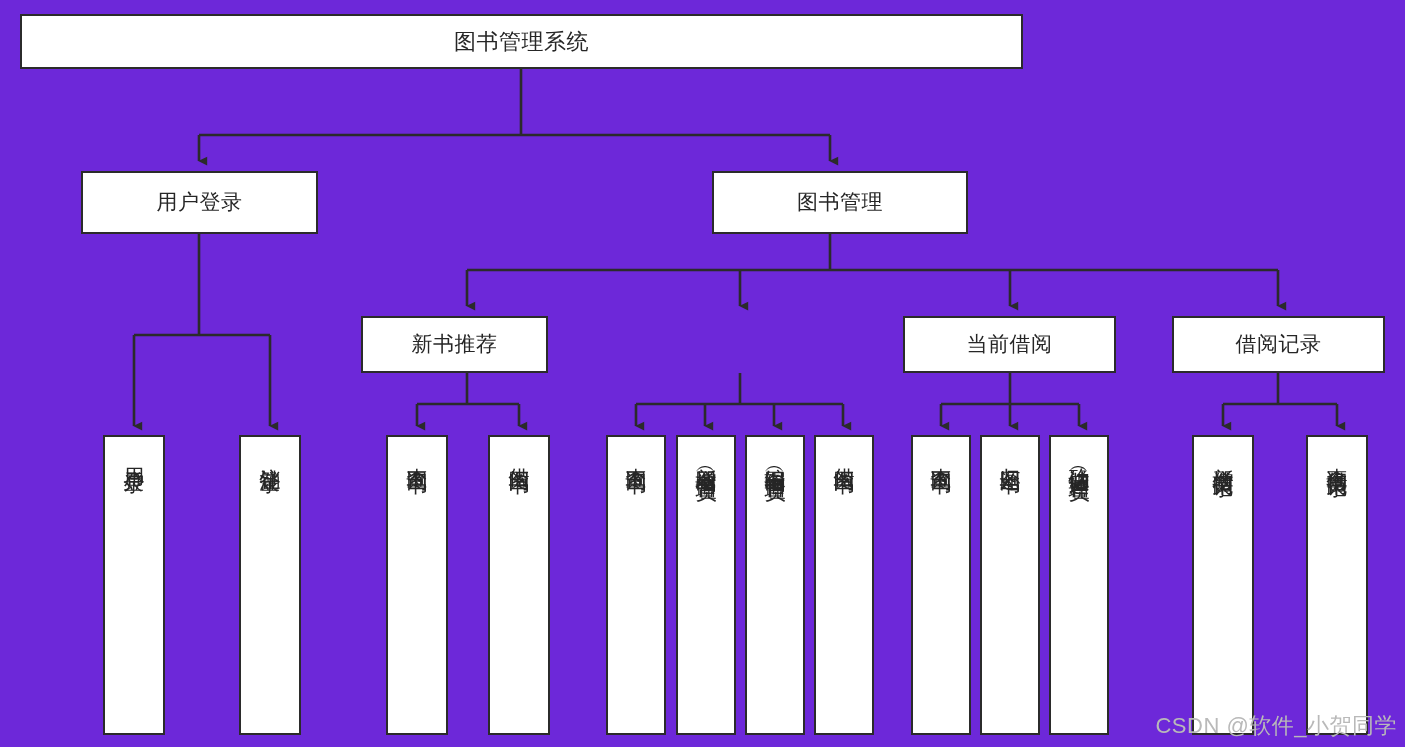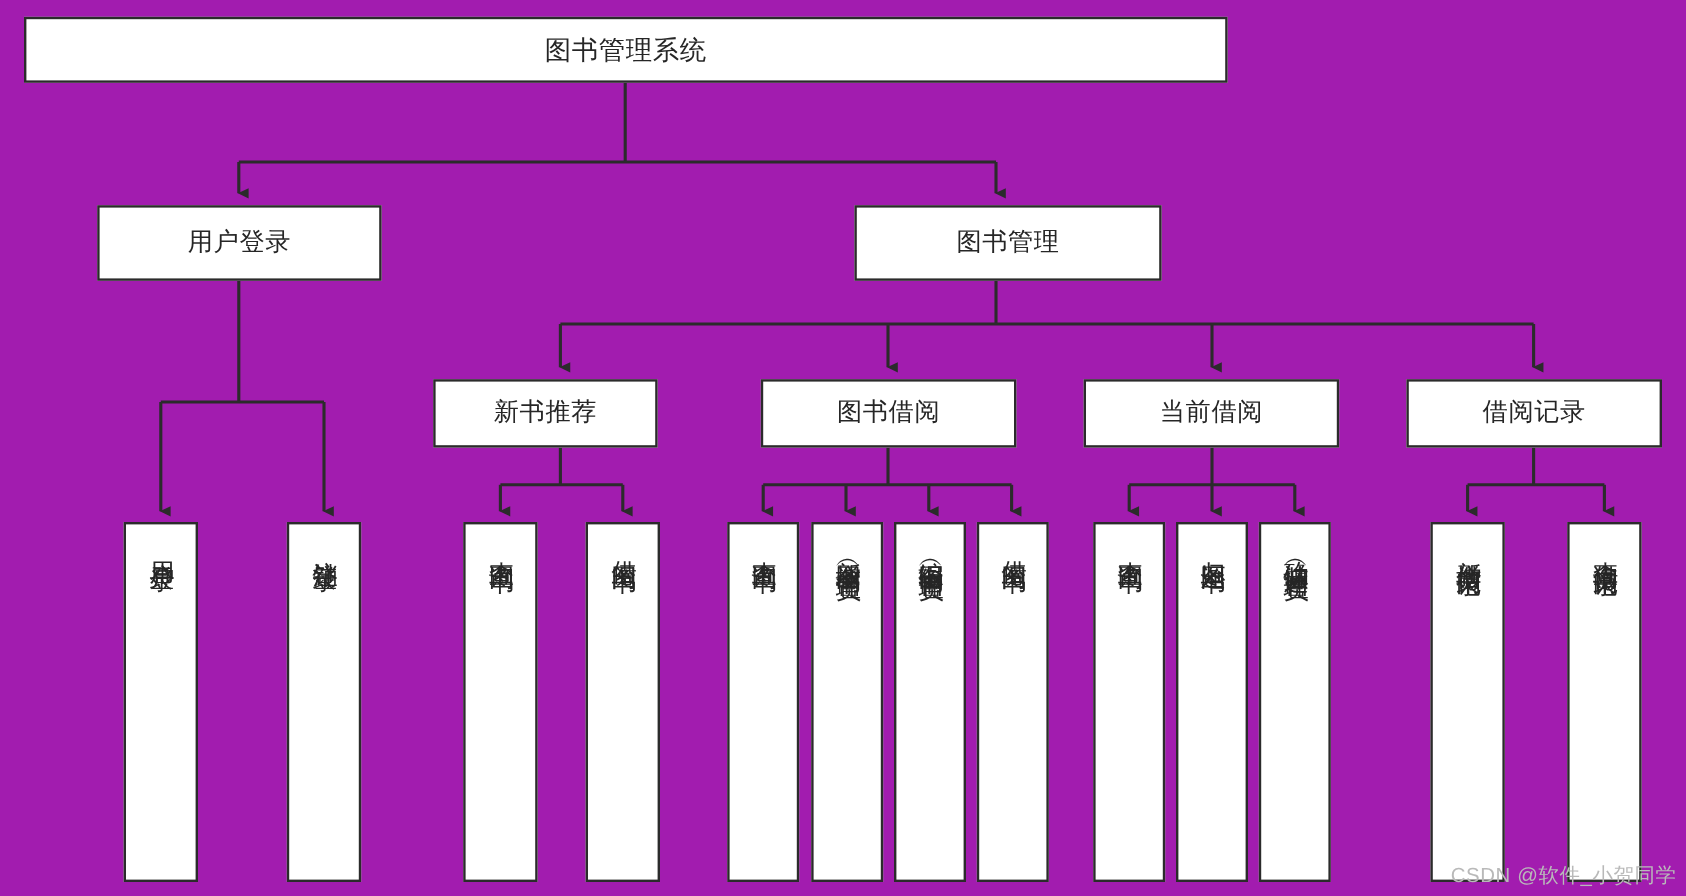--- a/index.html
+++ b/index.html
@@ -8,21 +8,21 @@
     padding: 0;
     background: #ffffff;
   }
   body {
     font-family: "Liberation Sans", "DejaVu Sans", sans-serif;
   }
   #diagram-canvas {
     position: relative;
     width: 1405px;
     height: 747px;
-    background: #a21caf;
+    background: #6d28d9;
     overflow: hidden;
   }
   #edge-layer {
     position: absolute;
     left: 0;
     top: 0;
     width: 1405px;
     height: 747px;
     pointer-events: none;
   }
@@ -63,21 +63,21 @@
     text-orientation: upright;
     font-size: 21px;
     line-height: 1.05;
     letter-spacing: 2px;
     white-space: nowrap;
   }
   .watermark {
     position: absolute;
     right: 8px;
     bottom: 6px;
-    font-size: 17px;
+    font-size: 22px;
     color: #b9b9b9;
     letter-spacing: 0.5px;
     z-index: 3;
     user-select: none;
     white-space: nowrap;
   }
 </style>
 </head>
 <body>
 
@@ -142,23 +142,20 @@
   <div class="node horiz" style="left:81px; top:171px; width:237px; height:63px;">
     <span class="node-label">用户登录</span>
   </div>
   <div class="node horiz" style="left:712px; top:171px; width:256px; height:63px;">
     <span class="node-label">图书管理</span>
   </div>
 
   <div class="node horiz" style="left:361px; top:316px; width:187px; height:57px;">
     <span class="node-label">新书推荐</span>
   </div>
-  <div class="node horiz" style="left:634px; top:316px; width:213px; height:57px;">
-    <span class="node-label">图书借阅</span>
-  </div>
   <div class="node horiz" style="left:903px; top:316px; width:213px; height:57px;">
     <span class="node-label">当前借阅</span>
   </div>
   <div class="node horiz" style="left:1172px; top:316px; width:213px; height:57px;">
     <span class="node-label">借阅记录</span>
   </div>
 
   <div class="node vert" style="left:103px; top:435px; width:62px; height:300px;">
     <span class="node-label">用户登录</span>
   </div>

